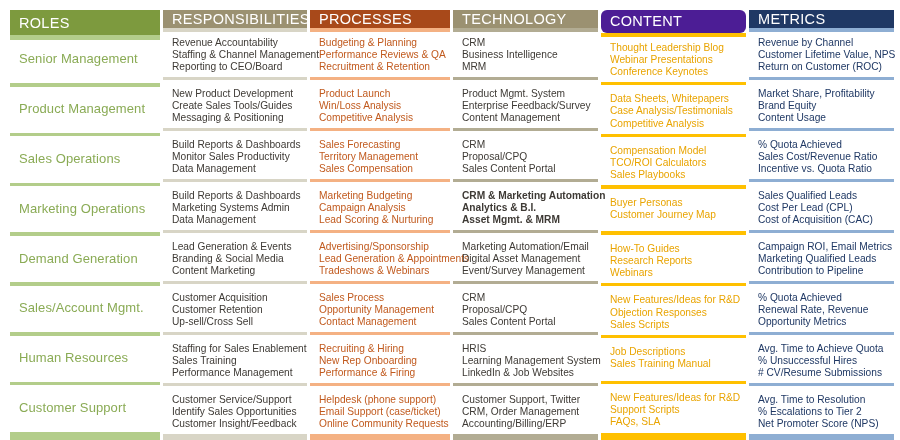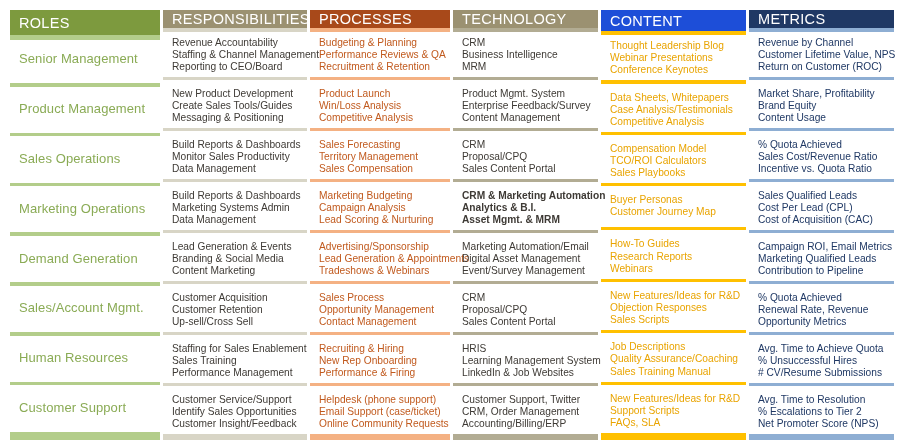--- a/index.html
+++ b/index.html
@@ -269,21 +269,21 @@
         </div>
         <div class="sep" style="background: rgb(178, 172, 147);"></div>
         <div class="cell" style="color: rgb(62, 58, 53);">
           <span class="line">Customer Support, Twitter</span>
           <span class="line">CRM, Order Management</span>
           <span class="line">Accounting/Billing/ERP</span>
         </div>
         <div class="foot" style="background: rgb(178, 172, 147);"></div>
       </div>
       <div class="col c-cont">
-        <div class="hdr" style="background: #1d4ed8; color: rgb(255, 255, 255);">CONTENT</div>
+        <div class="hdr" style="background: #4c1d95; color: rgb(255, 255, 255); border-radius: 6px;">CONTENT</div>
         <div class="hdr-under" style="background: rgb(255, 192, 0);"></div>
         <div class="cell" style="color: rgb(233, 164, 0);">
           <span class="line">Thought Leadership Blog</span>
           <span class="line">Webinar Presentations</span>
           <span class="line">Conference Keynotes</span>
         </div>
         <div class="sep" style="background: rgb(255, 192, 0);"></div>
         <div class="cell" style="color: rgb(233, 164, 0);">
           <span class="line">Data Sheets, Whitepapers</span>
           <span class="line">Case Analysis/Testimonials</span>
@@ -308,21 +308,20 @@
         </div>
         <div class="sep" style="background: rgb(255, 192, 0);"></div>
         <div class="cell" style="color: rgb(233, 164, 0);">
           <span class="line">New Features/Ideas for R&amp;D</span>
           <span class="line">Objection Responses</span>
           <span class="line">Sales Scripts</span>
         </div>
         <div class="sep" style="background: rgb(255, 192, 0);"></div>
         <div class="cell" style="color: rgb(233, 164, 0);">
           <span class="line">Job Descriptions</span>
-          <span class="line">Quality Assurance/Coaching</span>
           <span class="line">Sales Training Manual</span>
         </div>
         <div class="sep" style="background: rgb(255, 192, 0);"></div>
         <div class="cell" style="color: rgb(233, 164, 0);">
           <span class="line">New Features/Ideas for R&amp;D</span>
           <span class="line">Support Scripts</span>
           <span class="line">FAQs, SLA</span>
         </div>
         <div class="foot" style="background: rgb(255, 192, 0);"></div>
       </div>

